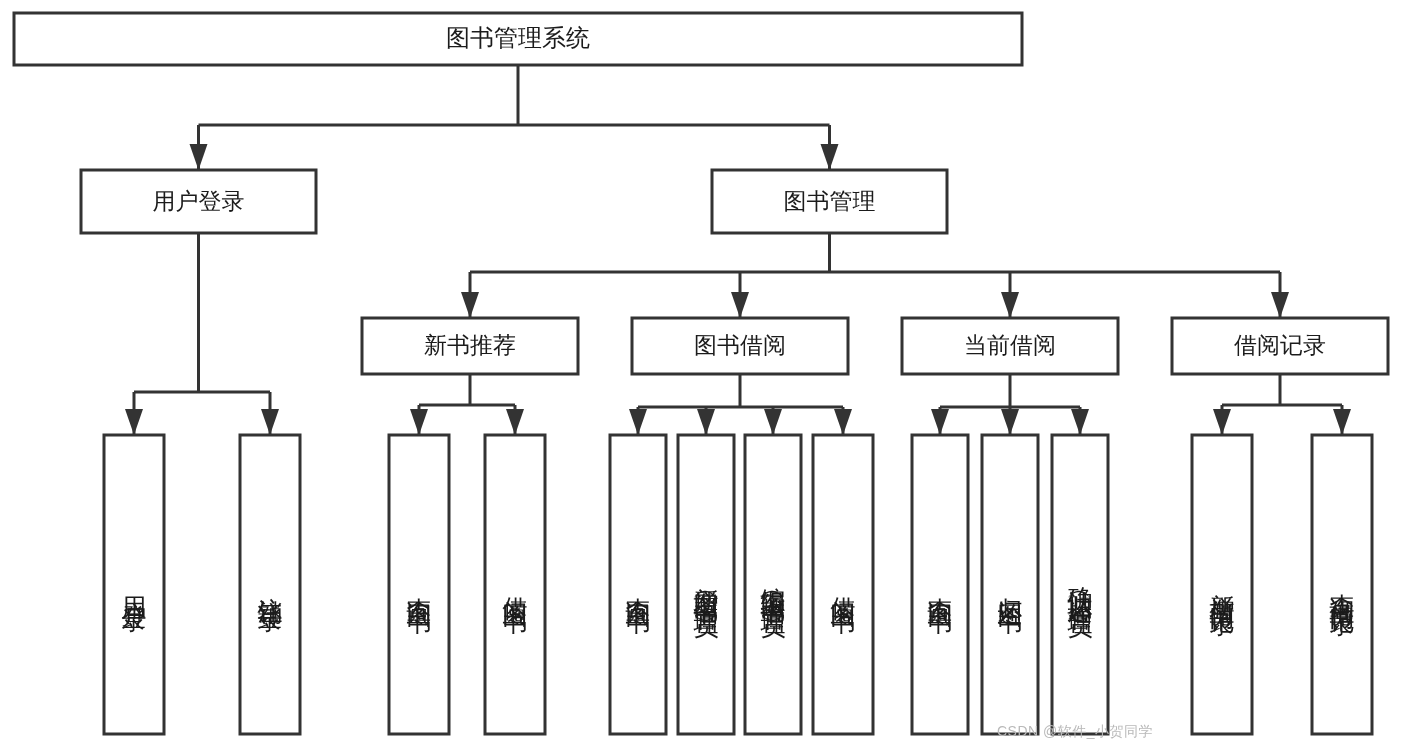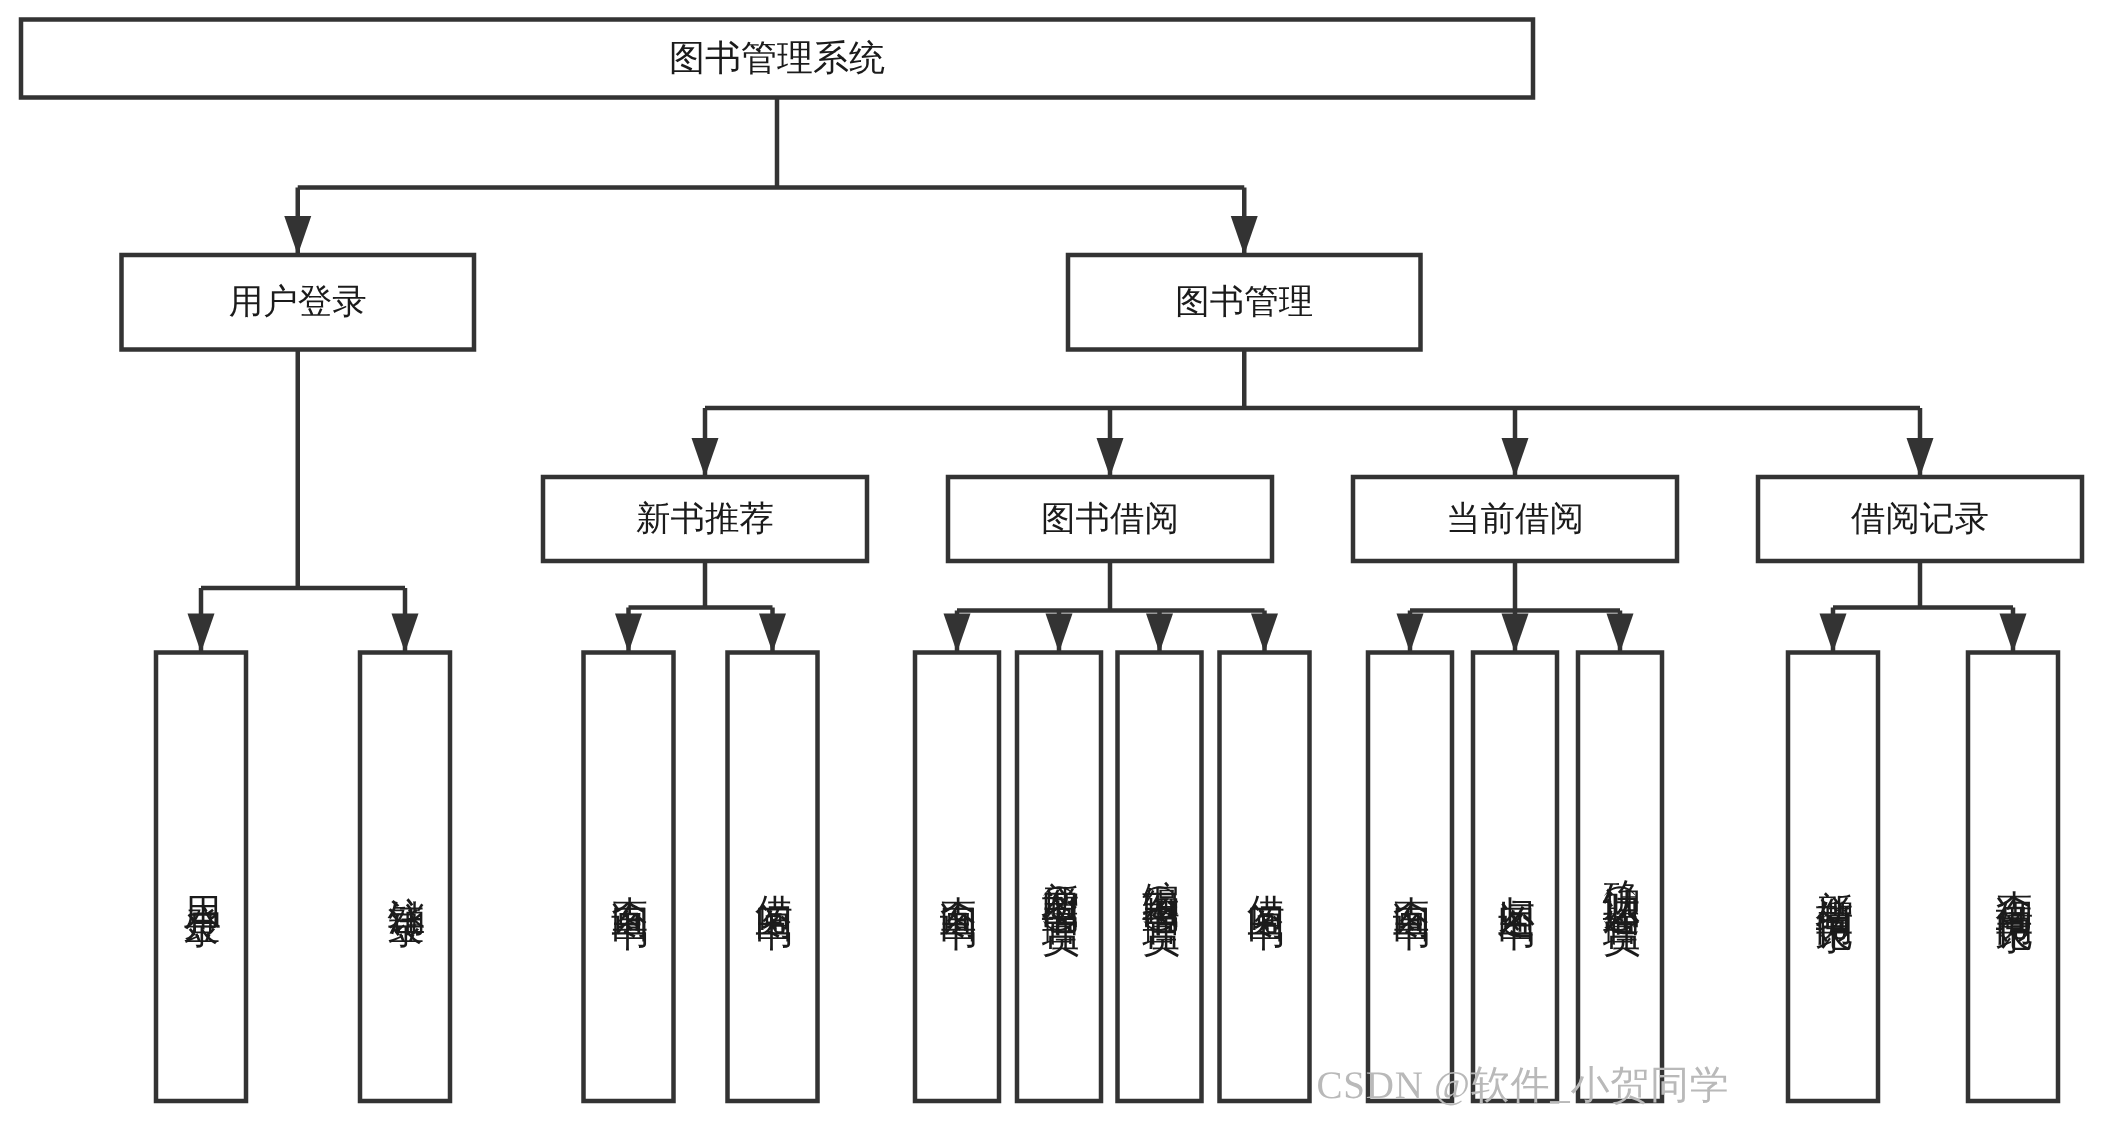--- a/index.html
+++ b/index.html
@@ -69,22 +69,22 @@
     font-size: 25px;
     line-height: 1;
     letter-spacing: 4px;
     color: #1b1b1b;
     white-space: nowrap;
   }
   .watermark {
     position: absolute;
     right: 8px;
     bottom: 6px;
-    font-family: Liberation Serif, serif;
-    font-size: 26px;
+    font-family: Liberation Sans, sans-serif;
+    font-size: 14px;
     color: #b9b9b9;
     letter-spacing: 0.5px;
     white-space: nowrap;
     user-select: none;
   }
 </style>
 </head>
 <body>
 
 <div id="diagram-root">

